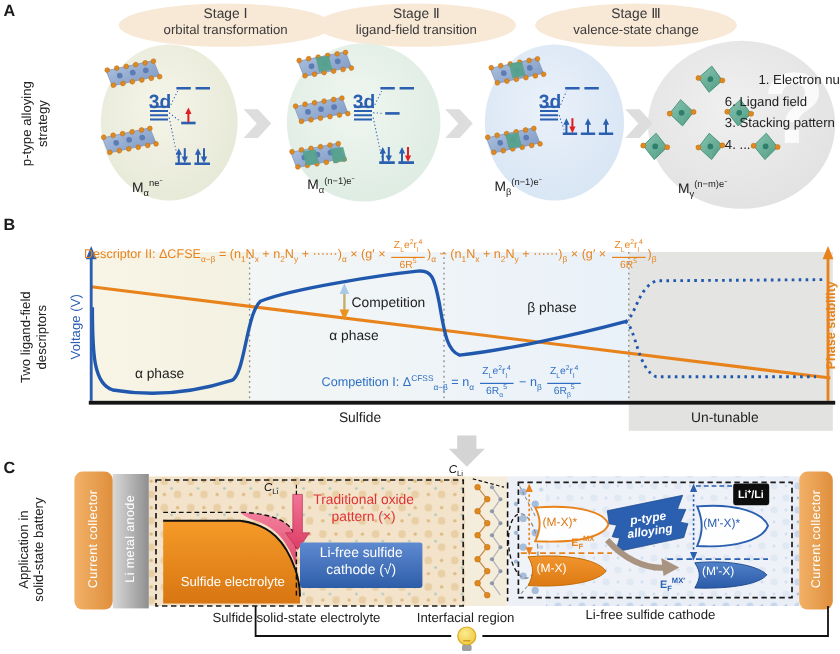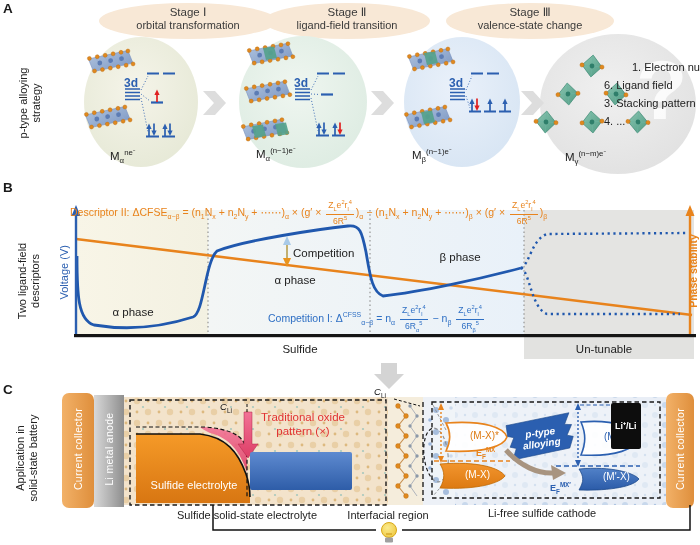--- a/index.html
+++ b/index.html
@@ -7,45 +7,45 @@
        font-family:"Liberation Sans",sans-serif;color:var(--ink,#1a1a1a);}
   #fig svg{position:absolute;left:0;top:0;}
   .t{position:absolute;white-space:nowrap;line-height:1.15;}
   .cx{transform:translateX(-50%);text-align:center;}
   .rot{transform:rotate(-90deg);text-align:center;}
   .panel-letter{font-size:13.5px;font-weight:bold;}
   .stage-title{font-size:11.5px;color:#3a3a3a;}
   .stage-sub{font-size:11px;color:#3a3a3a;}
   .mlab{font-size:11.5px;color:#222;}
   .mlab sup,.mlab sub{font-size:.68em;}
-  .d3{font-size:12px;font-weight:bold;color:var(--blue,#2B5FB0);}
+  .d3{font-size:16px;font-weight:bold;color:var(--blue,#2B5FB0);}
   .listitem{font-size:11px;color:#222;}
   .qmark{font-size:84px;font-weight:bold;color:rgba(255,255,255,.8);line-height:1;}
   .formula{font-size:10.5px;white-space:nowrap;}
   .f-orange{color:var(--orange,#E8831C);}
   .f-blue{color:#2E6FC4;}
   .formula sub,.formula sup{font-size:.66em;}
   .frac{display:inline-flex;flex-direction:column;align-items:center;vertical-align:middle;
         margin:0 2px;line-height:1.05;font-size:.82em;}
   .frac .fn{border-bottom:1px solid currentColor;padding:0 2px 1px;display:block;}
   .frac .fd{padding-top:1px;display:block;}
   .phase{font-size:11.5px;color:#222;}
   .axis-blue{font-size:11px;color:var(--blue,#2B5FB0);}
   .axis-orange{font-size:10.5px;color:var(--orange,#E8831C);font-weight:bold;}
   .sidelab{font-size:11px;color:#222;line-height:13px;}
   .whitebar{font-size:10.5px;color:#fff;letter-spacing:.3px;}
-  .bandlab{font-size:10px;padding-left:18px;}
+  .bandlab{font-size:10px;}
   .banner-t{font-size:10px;font-weight:bold;font-style:italic;color:#fff;line-height:11px;}
   .cli > span:first-child{font-style:italic;}
   .cli{font-size:9.5px;color:#111;}
   .cli sub{font-size:.68em;}
   .eflab{font-size:9px;font-weight:bold;}
   .eflab sub,.eflab sup{font-size:.7em;}
   .lili{font-size:9px;font-weight:bold;color:#fff;background:#0d0d0d;border-radius:2px;
-        padding:18px 4px;}
+        padding:4px 4px;}
   .botlab{font-size:11px;color:#222;}
   .redtxt{color:var(--red,#E13232);font-size:11.5px;line-height:13.5px;text-align:center;}
   .whtxt{color:#fff;font-size:11.5px;line-height:13.5px;}
 </style>
 </head>
 <body>
 
 <div id="fig">
 
 <svg width="700" height="545" viewBox="0 0 700 545">
@@ -485,20 +485,24 @@
 <div class="t rot whitebar" style="left:23px;top:443px;width:110px">Current collector</div>
 <div class="t rot whitebar" style="left:54px;top:443px;width:110px">Li metal anode</div>
 <div class="t rot whitebar" style="left:625px;top:443px;width:110px">Current collector</div>
 
 <div class="t cli" style="left:220px;top:402px"><span>C</span><sub>Li</sub></div>
 <div class="t cli" style="left:374px;top:387px"><span>C</span><sub>Li</sub></div>
 <div class="t redtxt cx" style="left:303px;top:411px">
   <div>Traditional oxide</div>
       <div>pattern (×)</div>
 </div>
+<div class="t whtxt cx" style="left:301px;top:455px">
+  <div>Li-free sulfide</div>
+      <div>cathode (√)</div>
+</div>
 <div class="t whtxt cx" style="font-size:11px;left:194px;top:479px">Sulfide electrolyte</div>
 
 <div class="t bandlab" style="color:#Dielectric;color:#DD7A12;left:452px;top:430px">(M-X)*</div>
 <div class="t bandlab" style="color:#fff;left:447px;top:469px">(M-X)</div>
 <div class="t bandlab" style="color:#2B5FB0;left:586px;top:431px">(M'-X)*</div>
 <div class="t bandlab" style="color:#fff;left:585px;top:471px">(M'-X)</div>
 <div class="t eflab" style="color:#E8831C;left:476px;top:446px"><span>E</span><sub>F</sub><sup>MX</sup></div>
 <div class="t eflab" style="color:#2B5FB0;left:550px;top:481px"><span>E</span><sub>F</sub><sup>MX′</sup></div>
 <div class="t lili" style="left:611px;top:403px">Li⁺/Li</div>
 <div class="t banner-t cx" style="left:541px;top:427px;transform:translateX(-50%) rotate(-8deg)">

